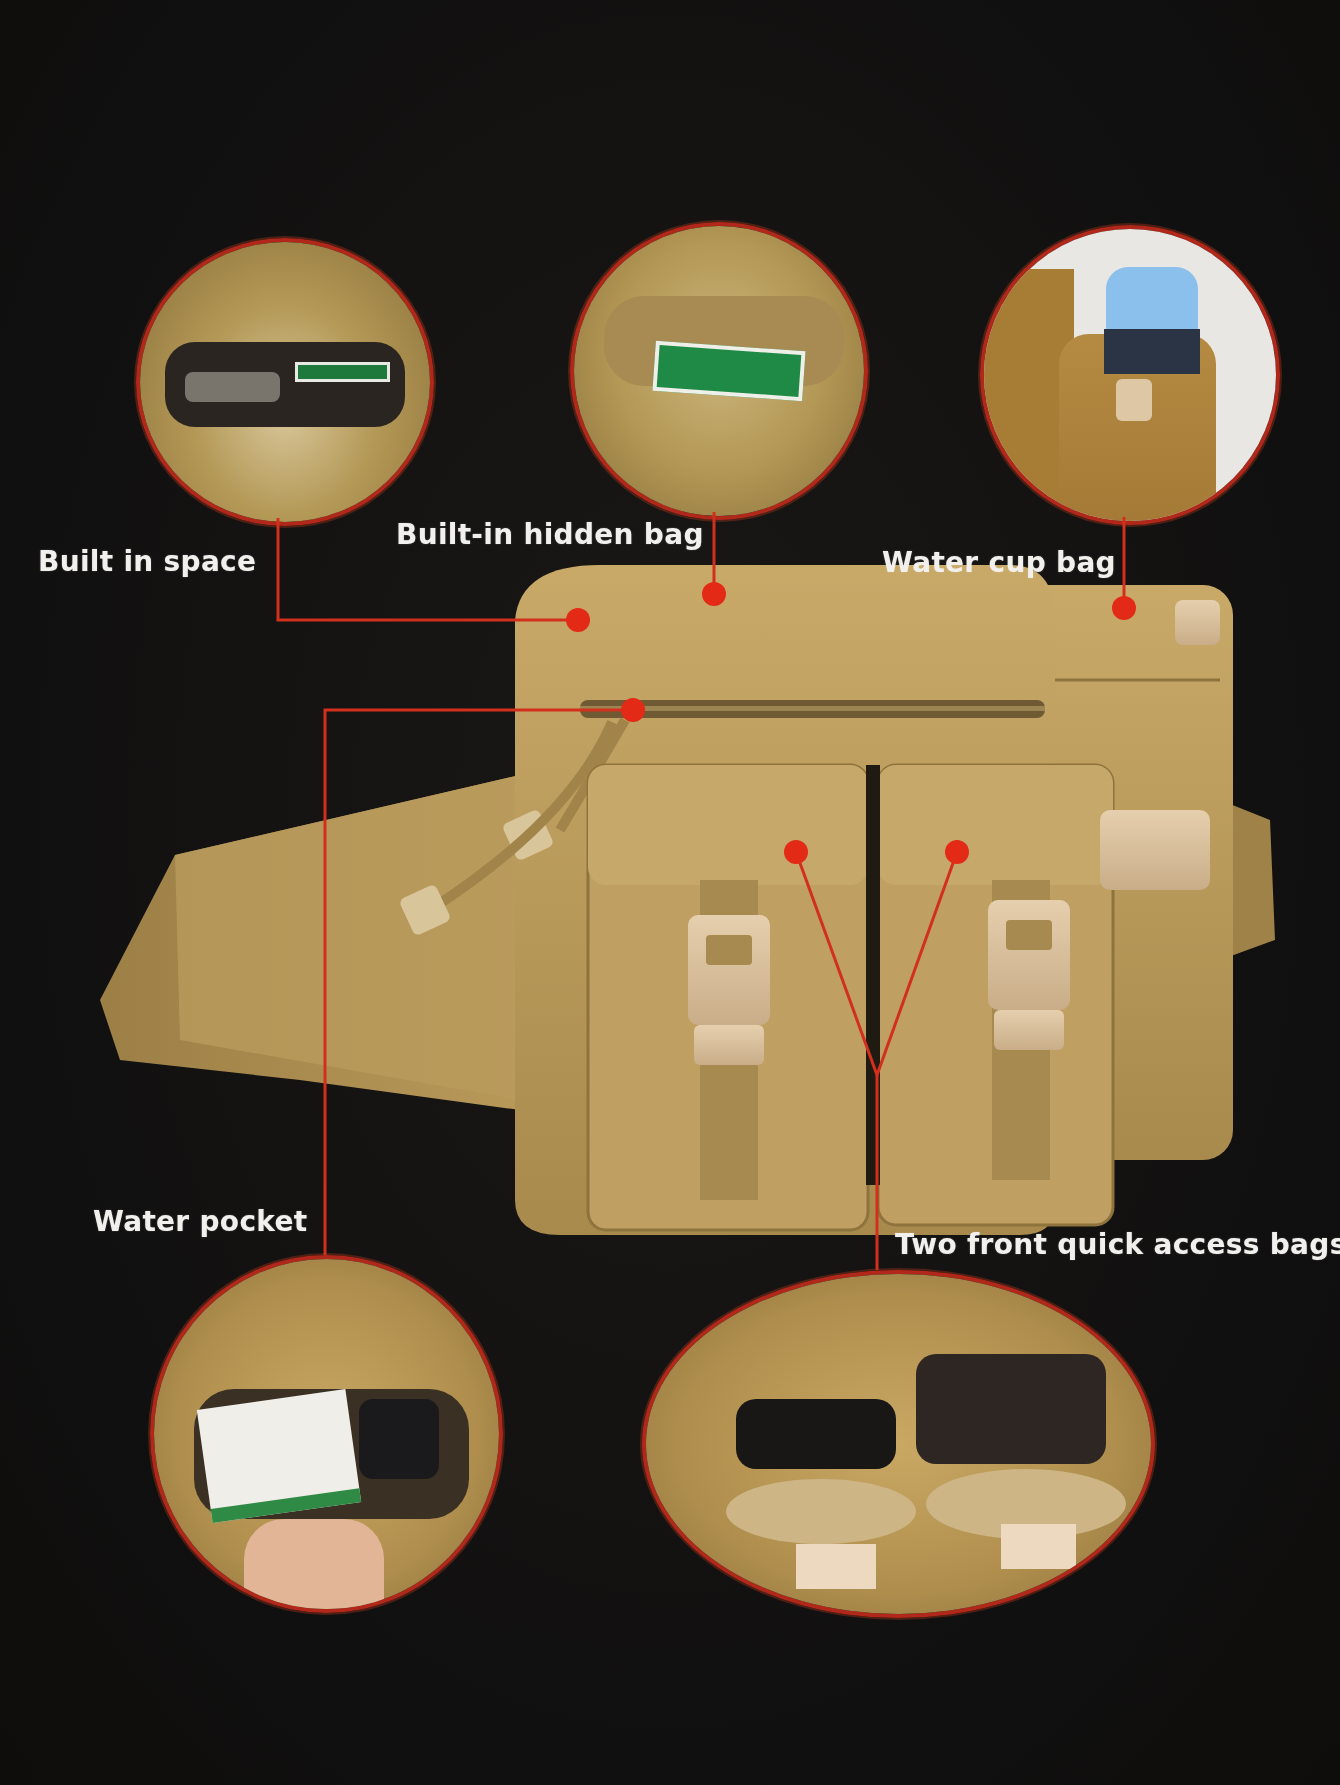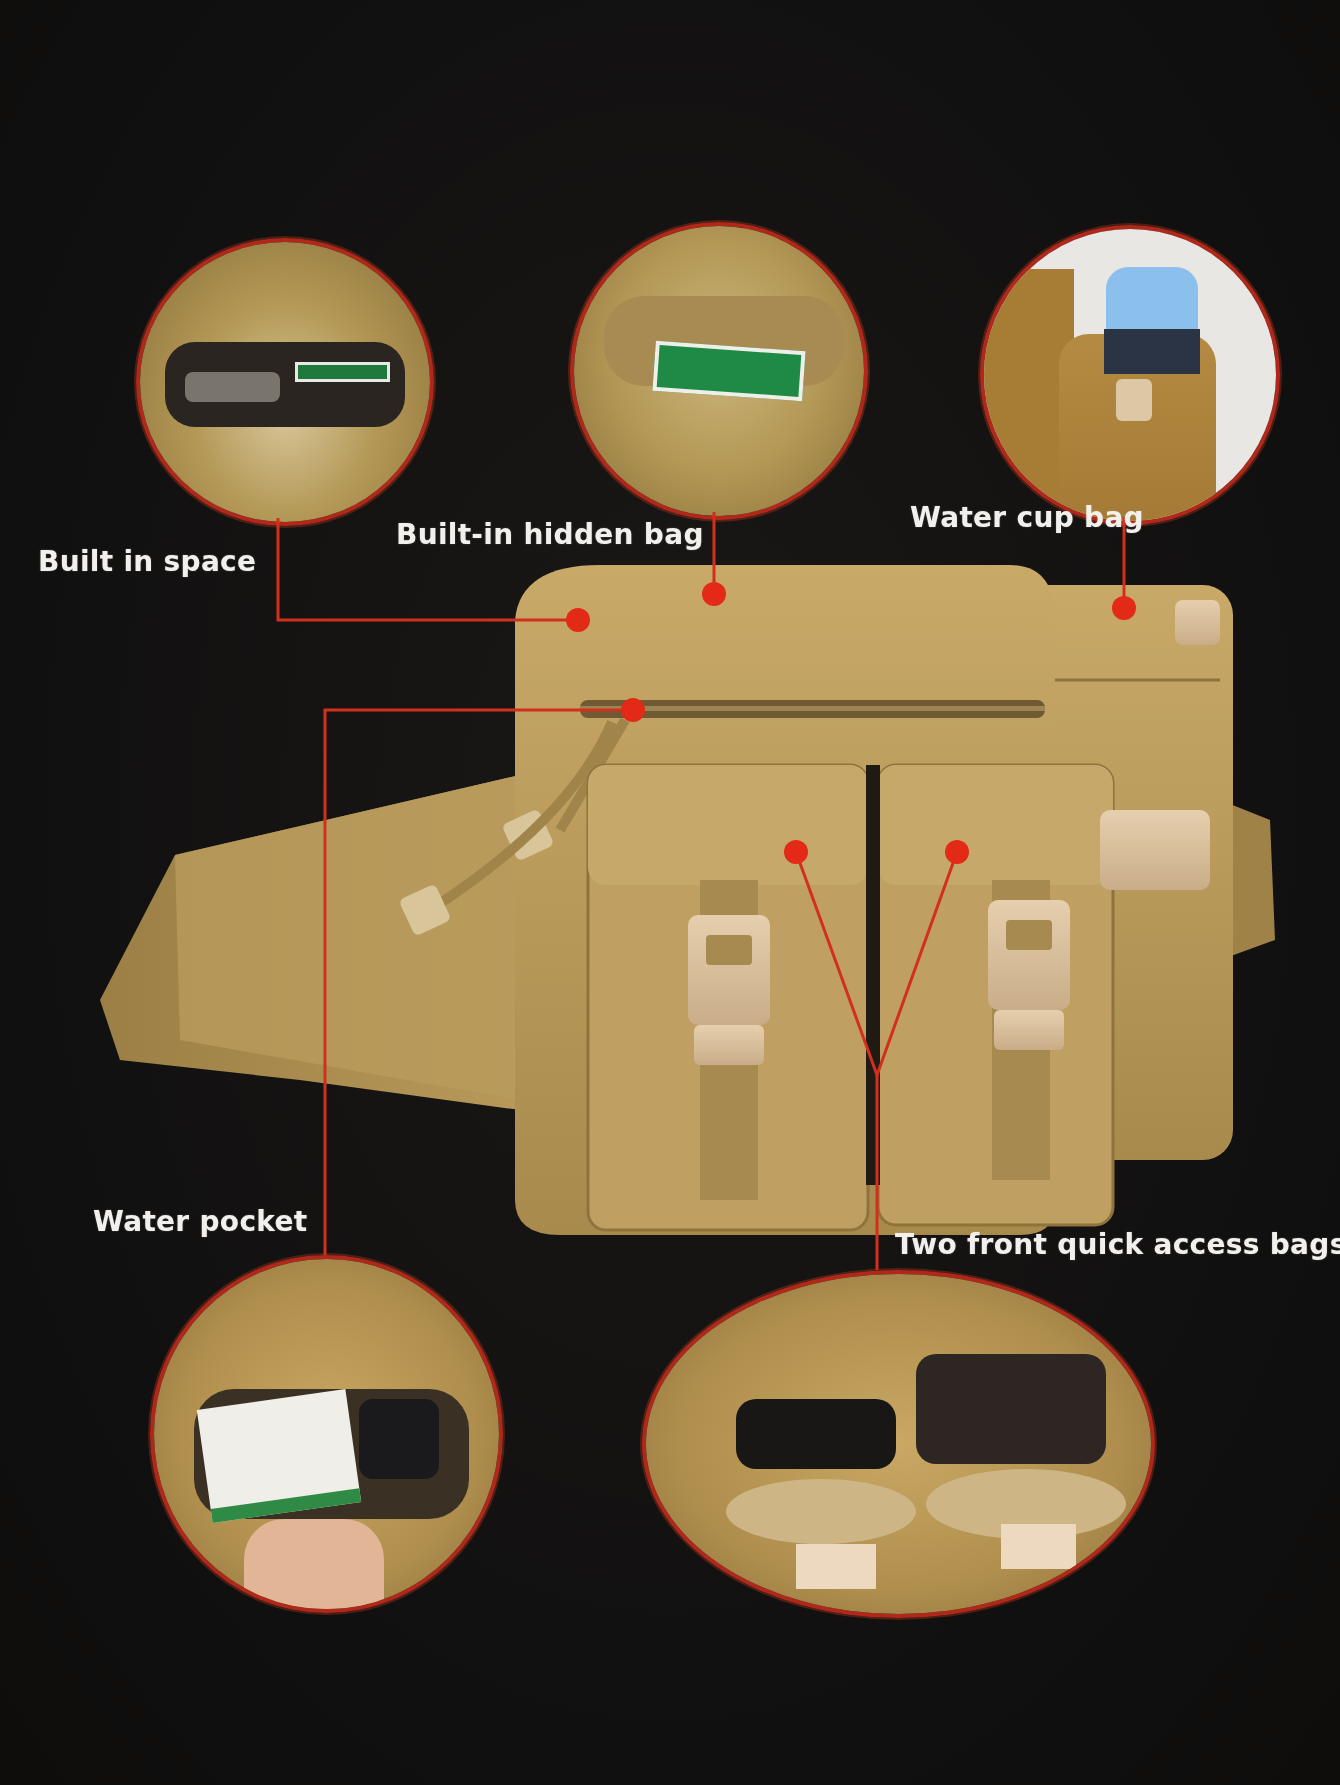--- a/index.html
+++ b/index.html
@@ -133,17 +133,17 @@
       <circle cx="714" cy="594" r="12"></circle>
       <circle cx="1124" cy="608" r="12"></circle>
       <circle cx="633" cy="710" r="12"></circle>
       <circle cx="796" cy="852" r="12"></circle>
       <circle cx="957" cy="852" r="12"></circle>
     </g>
   </svg>
 
   <div class="label" style="left:38px;top:545px;text-align:right;">Built in space</div>
   <div class="label" style="left:396px;top:518px;">Built-in hidden bag</div>
-  <div class="label" style="left:882px;top:501px;margin-left:28px;">Water cup bag</div>
+  <div class="label" style="left:882px;top:546px;">Water cup bag</div>
   <div class="label" style="left:93px;top:1205px;">Water pocket</div>
   <div class="label" style="left:895px;top:1228px;">Two front quick access bags</div>
 
 </div>
 
 </body></html>

